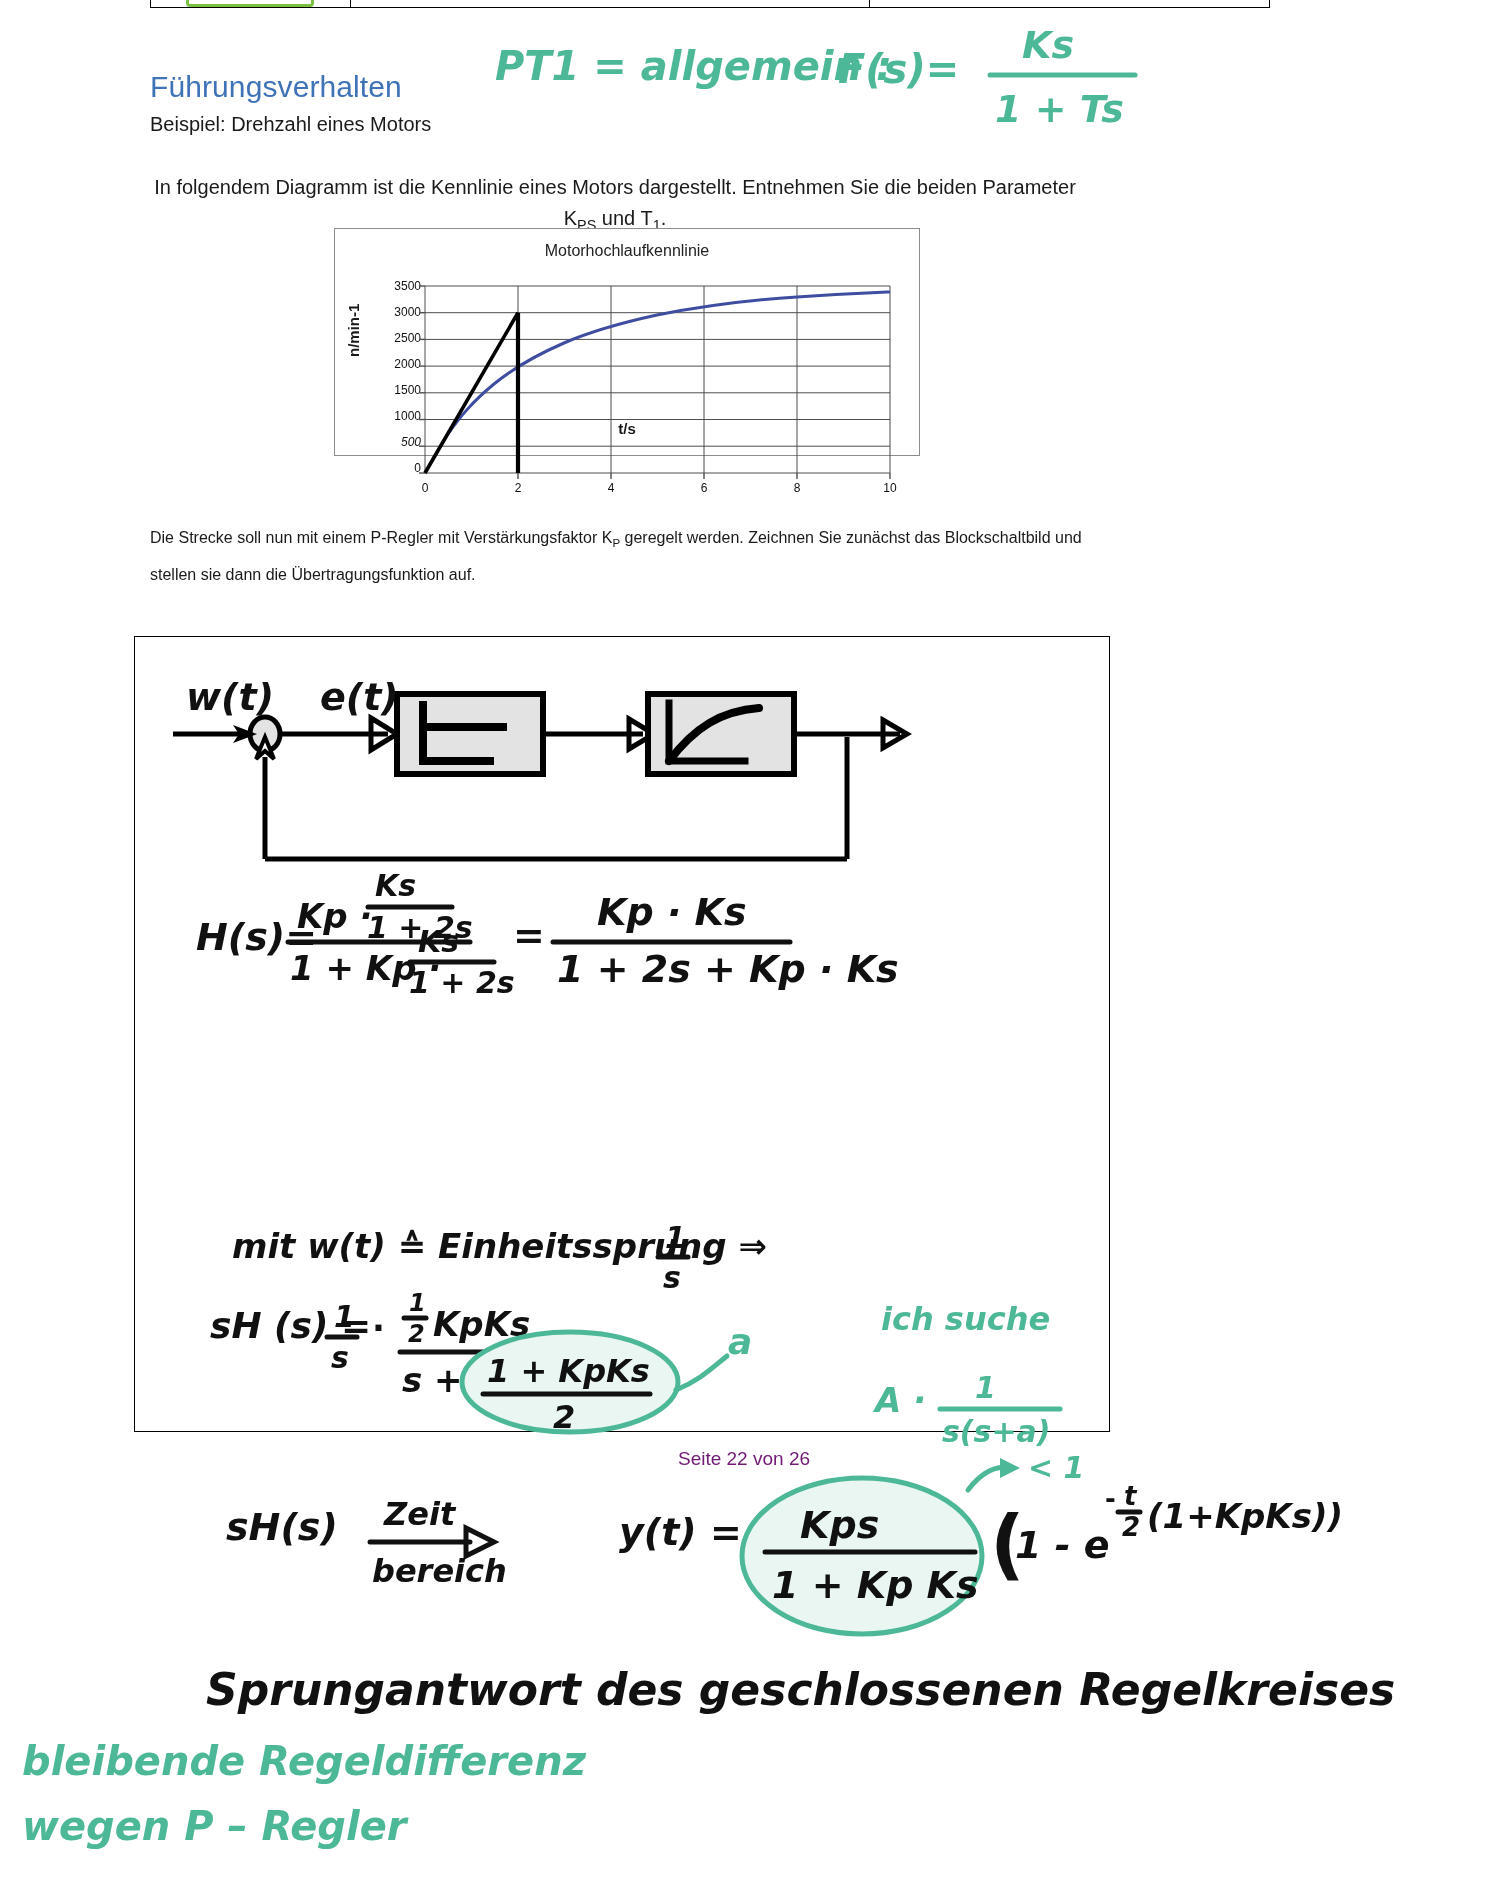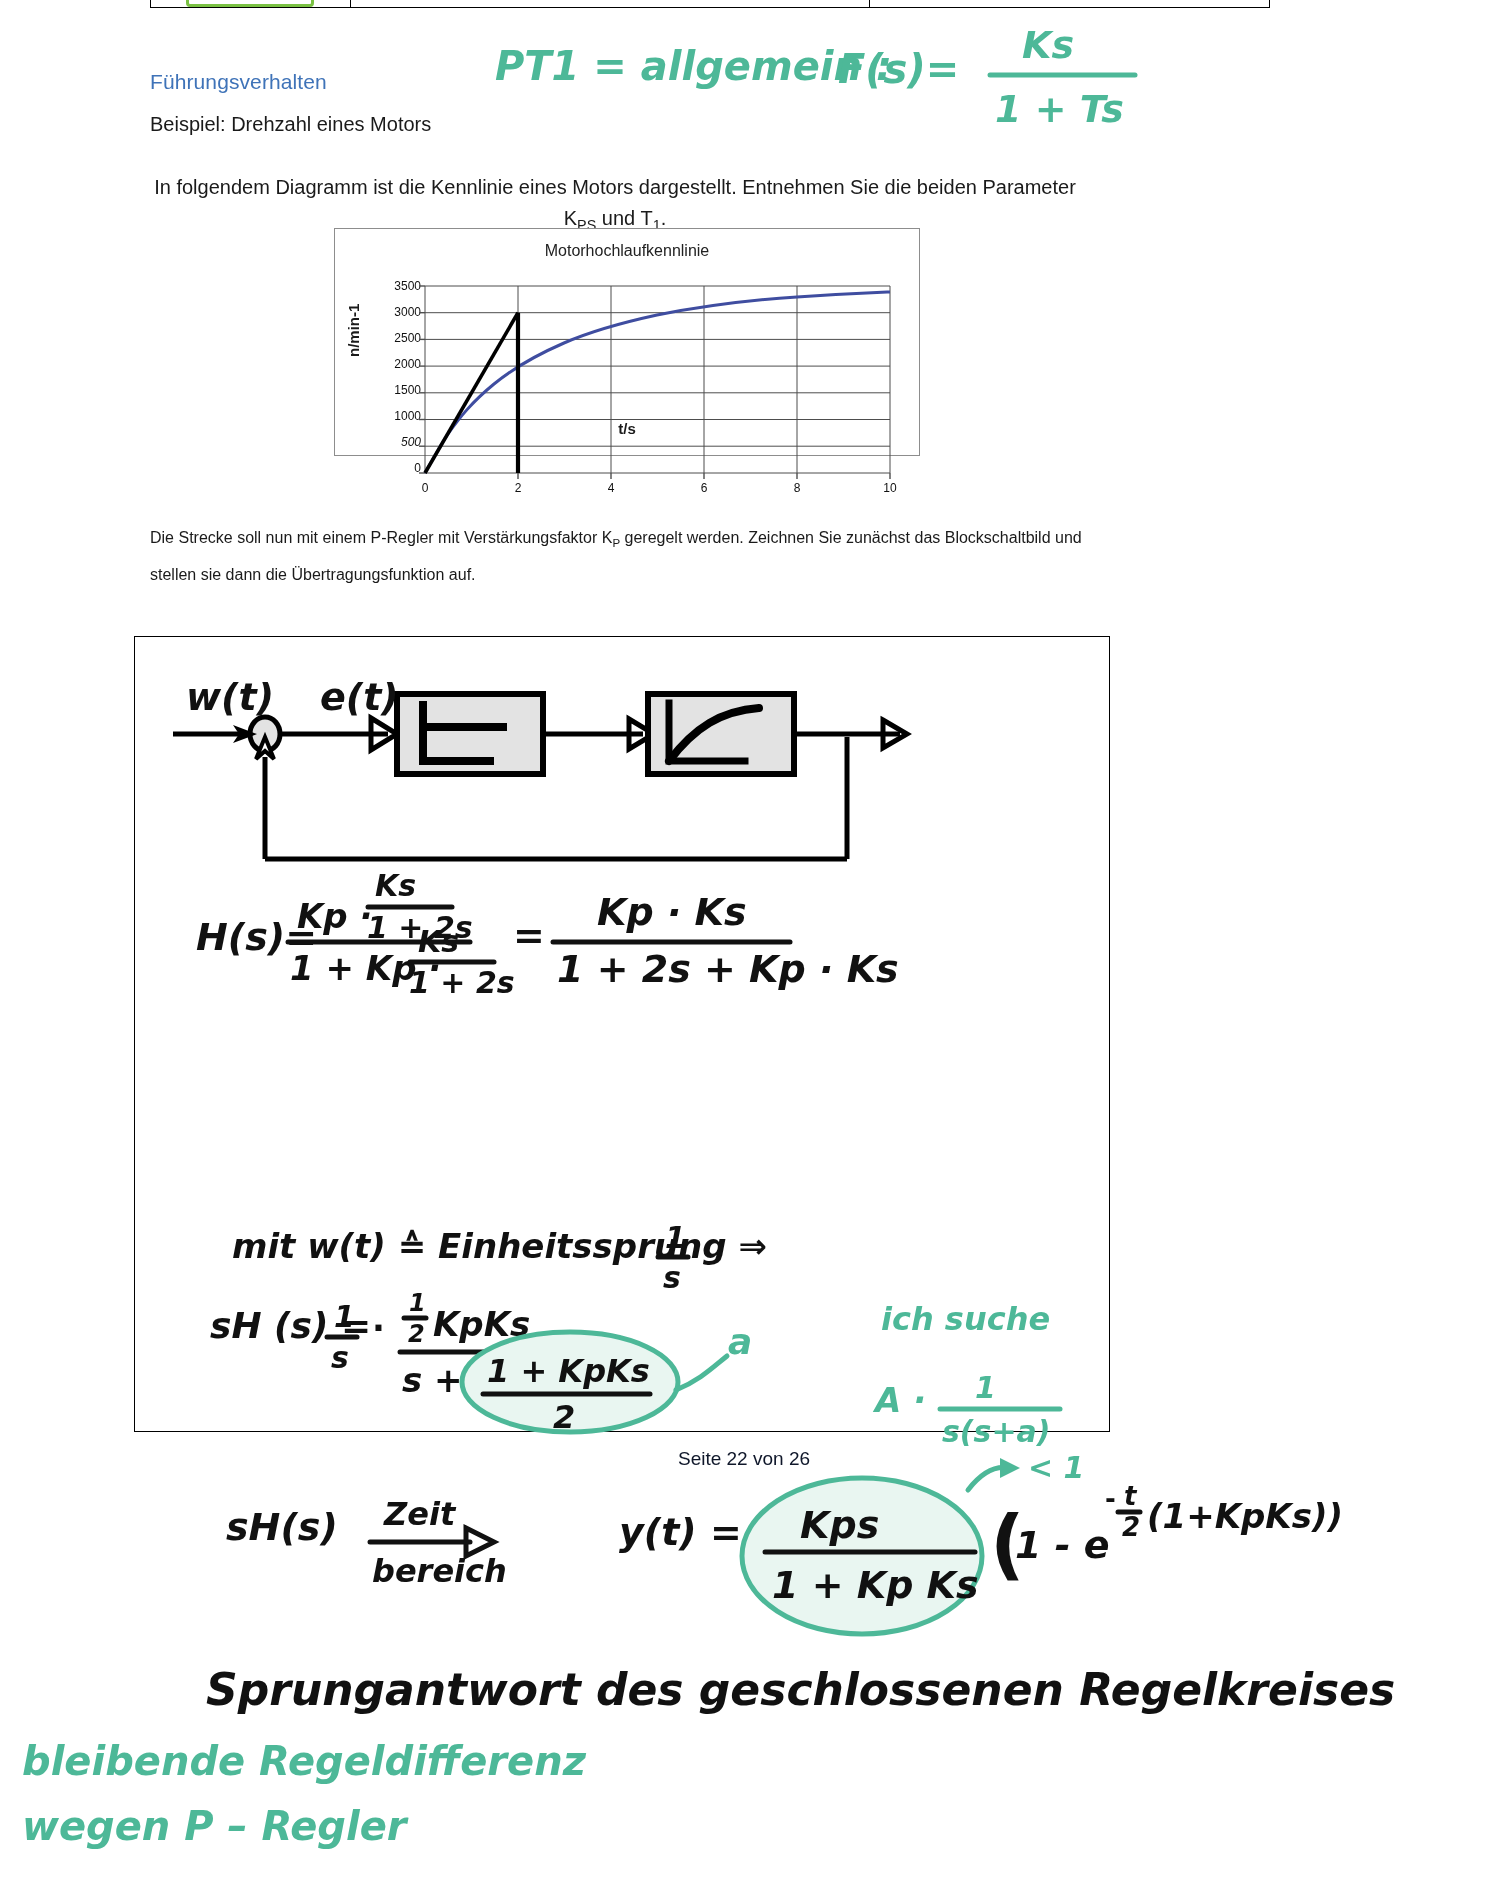--- a/index.html
+++ b/index.html
@@ -53,21 +53,21 @@
     justify-content: center;
     letter-spacing: 1px;
     overflow: hidden;
   }
 
   
   #doc-heading {
     position: absolute;
     left: 150px;
     top: 70px;
-    font-size: 21px;
+    font-size: 30px;
     color: #3f73b8;
     font-weight: normal;
     letter-spacing: 0.1px;
   }
   #doc-subheading {
     position: absolute;
     left: 150px;
     top: 113px;
     font-size: 20px;
   }
@@ -150,21 +150,21 @@
   #bd-svg { position: absolute; left: 0; top: 0; }
   #hw-layer { position: absolute; left: 0; top: 0; width: 1488px; height: 1882px; }
 
   
   #page-footer {
     position: absolute;
     left: 0; right: 0;
     top: 1448px;
     text-align: center;
     font-size: 19px;
-    color: #0f172a;
+    color: #701a75;
   }
 </style>
 </head>
 <body>
 
 <div id="top-table">
   <div class="cell c1">
     <div id="top-badge">BBS</div>
   </div>
   <div class="cell c2"></div>

